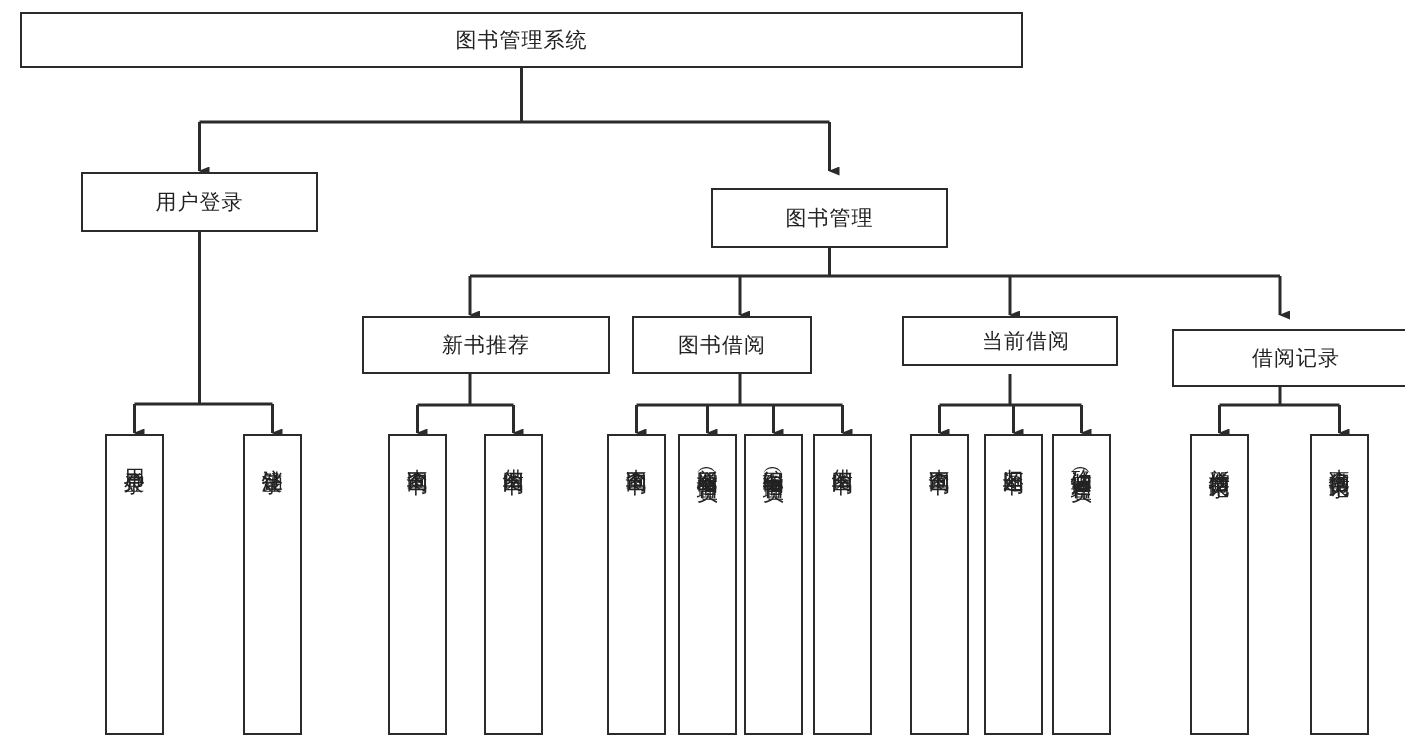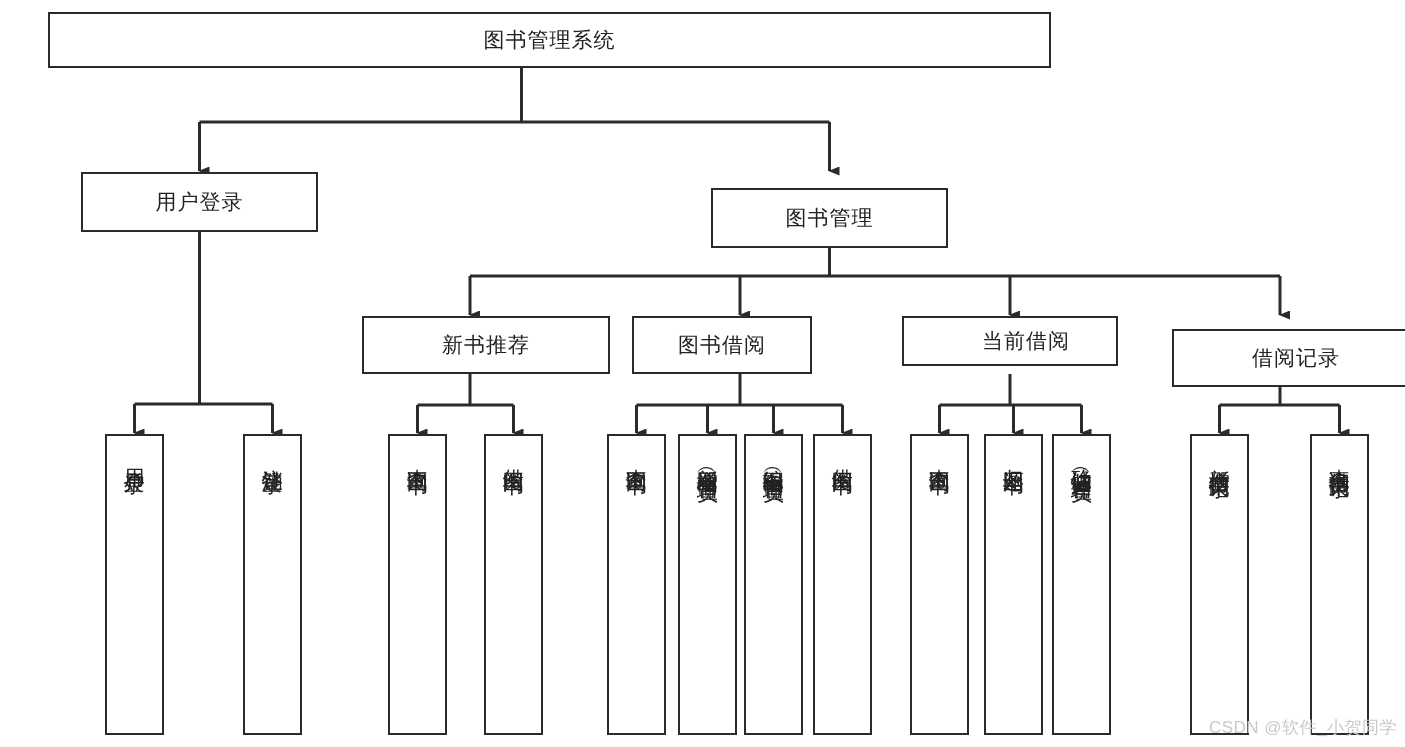--- a/index.html
+++ b/index.html
@@ -110,21 +110,21 @@
         <path d="M1013.5,405 L1013.5,433" marker-end="url(#arrowhead)"></path>
         <path d="M1081.5,405 L1081.5,433" marker-end="url(#arrowhead)"></path>
         <path d="M1280,374 L1280,405"></path>
         <path d="M1219.5,405 L1339.5,405"></path>
         <path d="M1219.5,405 L1219.5,433" marker-end="url(#arrowhead)"></path>
         <path d="M1339.5,405 L1339.5,433" marker-end="url(#arrowhead)"></path>
       </g>
   </svg>
 
   <div id="node-layer">
-      <div class="node node-h node-root" style="left: 20px; top: 12px; width: 1003px; height: 56px; margin-left: 28px;">
+      <div class="node node-h node-root" style="left: 20px; top: 12px; width: 1003px; height: 56px;">
         <span class="node-label">图书管理系统</span>
       </div>
       <div class="node node-h" style="left: 81px; top: 172px; width: 237px; height: 60px;">
         <span class="node-label">用户登录</span>
       </div>
       <div class="node node-h" style="left: 711px; top: 172px; width: 237px; height: 60px; margin-top: 16px;">
         <span class="node-label">图书管理</span>
       </div>
       <div class="node node-h" style="left: 362px; top: 316px; width: 248px; height: 58px;">
         <span class="node-label">新书推荐</span>
@@ -172,14 +172,13 @@
         <span class="node-label">确认归还（管理员）</span>
       </div>
       <div class="node node-v" style="left: 1190px; top: 434px; width: 59px; height: 301px;">
         <span class="node-label">新增借阅记录</span>
       </div>
       <div class="node node-v" style="left: 1310px; top: 434px; width: 59px; height: 301px;">
         <span class="node-label">查询借阅记录</span>
       </div>
     </div>
 
-  <div class="watermark">CSDN @软件_小贺同学</div>
 </div>
 
 </body></html>

